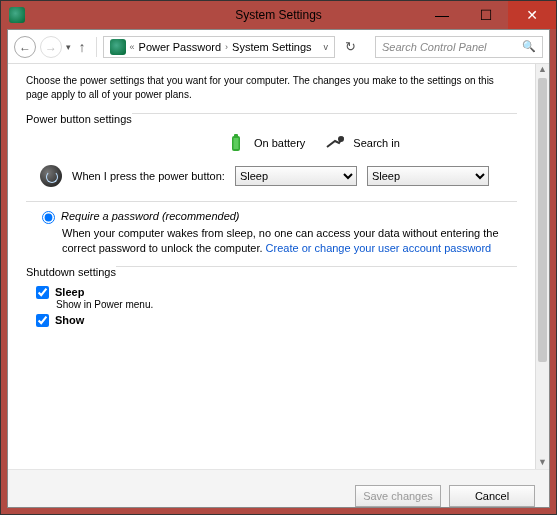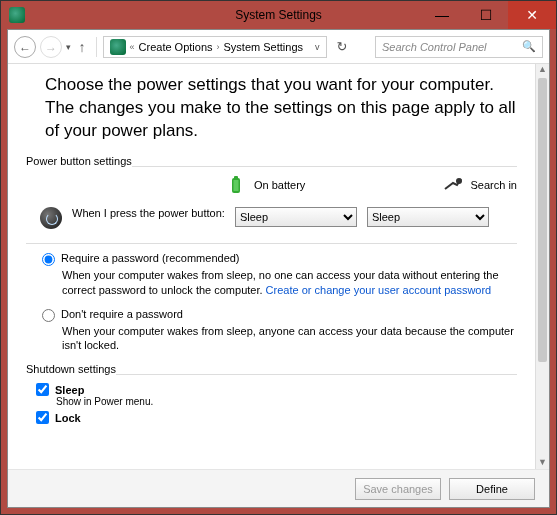--- a/index.html
+++ b/index.html
@@ -145,51 +145,49 @@
   }
   .scrollbar .arr.up { top: 0; }
   .scrollbar .arr.dn { bottom: 0; }
   h1.page-title {
     color: #0b57a6;
     font-size: 12.5px;
     font-weight: normal;
     margin-bottom: 6px;
   }
   .desc {
-    font-size: 17px;
+    font-size: 10px;
     margin-bottom: 12px;
     line-height: 1.35;
-    margin-left: 19px;
   }
   .section-head {
     display: flex;
-    align-items: flex-end;
+    align-items: flex-start;
     gap: 0;
     margin: 4px 0 8px 0;
     font-size: 11px;
   }
   .section-head .line {
     flex: 1; height: 1px; background: #ddd;
   }
   .power-cols {
     display: flex;
-    gap: 36px;
+    gap: 20px;
     margin-left: 200px;
     margin-bottom: 12px;
     align-items: center;
-    justify-content: space-between;
   }
   .power-cols .col {
     display: flex; align-items: center; gap: 8px;
     font-size: 11px;
   }
   .batt-icon, .plug-icon { width: 20px; height: 20px; }
   .row-power {
     display: flex;
-    align-items: flex-start;
+    align-items: center;
     gap: 10px;
     margin: 6px 0 14px 14px;
   }
   .pwr-btn-icon {
     width: 22px; height: 22px;
     border-radius: 50%;
     background: radial-gradient(circle at 35% 35%, #777, #111);
     position: relative;
   }
   .pwr-btn-icon::after {
@@ -205,37 +203,37 @@
     width: 122px;
     font-size: 11px;
     border: 1px solid #888;
     background: linear-gradient(#fdfdfd,#e8e8e8);
   }
   .radio-block { margin: 6px 0 10px 16px; }
   .radio-row {
     display: flex; align-items: flex-start; gap: 6px;
   }
   .radio-row input { margin-top: 1px; }
-  .radio-row .rb-label { font-size: 11px; }
+  .radio-row .rb-label { font-size: 11px; font-style: italic; }
   .radio-desc {
     font-size: 11px;
     margin: 2px 0 0 20px;
     line-height: 1.35;
   }
   a.link { color: #0b57d0; cursor: pointer; }
   .chk-block { margin: 4px 0 2px 10px; }
   .chk-row { display: flex; align-items: center; gap: 6px; }
   .chk-row .cb-label { font-weight: bold; font-size: 11px; }
   .chk-desc { font-size: 10px; margin-left: 20px; }
   .footer {
     height: 38px;
     border-top: 1px solid #e5e5e5;
     background: #f4f4f4;
     display: flex;
-    align-items: center;
+    align-items: flex-end;
     justify-content: flex-end;
     gap: 8px;
     padding: 0 14px;
   }
   .footer button {
     height: 22px;
     min-width: 86px;
     font-size: 11px;
     border: 1px solid #aaa;
     background: linear-gradient(#fdfdfd,#e8e8e8);
@@ -259,21 +257,21 @@
   <div class="content-frame">
     <div class="nav">
       <div class="circ">←</div>
       <div class="circ disabled">→</div>
       <div class="dd">▾</div>
       <div class="up">↑</div>
       <div class="sep"></div>
       <div class="breadcrumb">
         <div class="bc-icon"></div>
         <span class="chev">«</span>
-        <span>Create Options</span>
+        <span>Power Password</span>
         <span class="chev">›</span>
         <span>System Settings</span>
         <span class="dd2">v</span>
       </div>
       <div class="refresh">↻</div>
       <div class="searchbox">
         <span>Search Control Panel</span>
         <span class="mag">🔍</span>
       </div>
     </div>
@@ -324,54 +322,47 @@
         <div class="radio-block">
           <label class="radio-row">
             <input type="radio" name="pw" checked="" style="">
             <span class="rb-label">Require a password (recommended)</span>
           </label>
           <p class="radio-desc">
             <span>When your computer wakes from sleep, no one can access your data without entering the correct password to unlock the computer. </span><a class="link">Create or change your user account password</a>
           </p>
         </div>
 
-        <div class="radio-block">
-          <label class="radio-row">
-            <input type="radio" name="pw" style="">
-            <span class="rb-label">Don't require a password</span>
-          </label>
-          <p class="radio-desc">When your computer wakes from sleep, anyone can access your data because the computer isn't locked.</p>
-        </div>
 
         <div class="section-head">
           <span>Shutdown settings</span>
           <div class="line"></div>
         </div>
 
         <div class="chk-block">
           <label class="chk-row">
             <input type="checkbox" checked="" style="">
             <span class="cb-label">Sleep</span>
           </label>
           <div class="chk-desc">Show in Power menu.</div>
         </div>
 
         <div class="chk-block">
           <label class="chk-row">
             <input type="checkbox" checked="" style="">
-            <span class="cb-label">Lock</span>
+            <span class="cb-label">Show</span>
           </label>
         </div>
 
       </div>
       <div class="scrollbar">
         <div class="arr up">▲</div>
         <div class="thumb"></div>
         <div class="arr dn">▼</div>
       </div>
     </div>
 
     <div class="footer">
       <button disabled="">Save changes</button>
-      <button>Define</button>
+      <button>Cancel</button>
     </div>
   </div>
 </div>
 
 </body></html>

